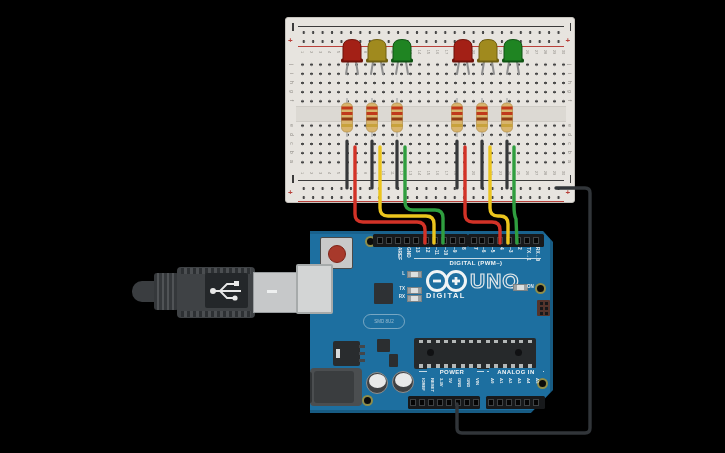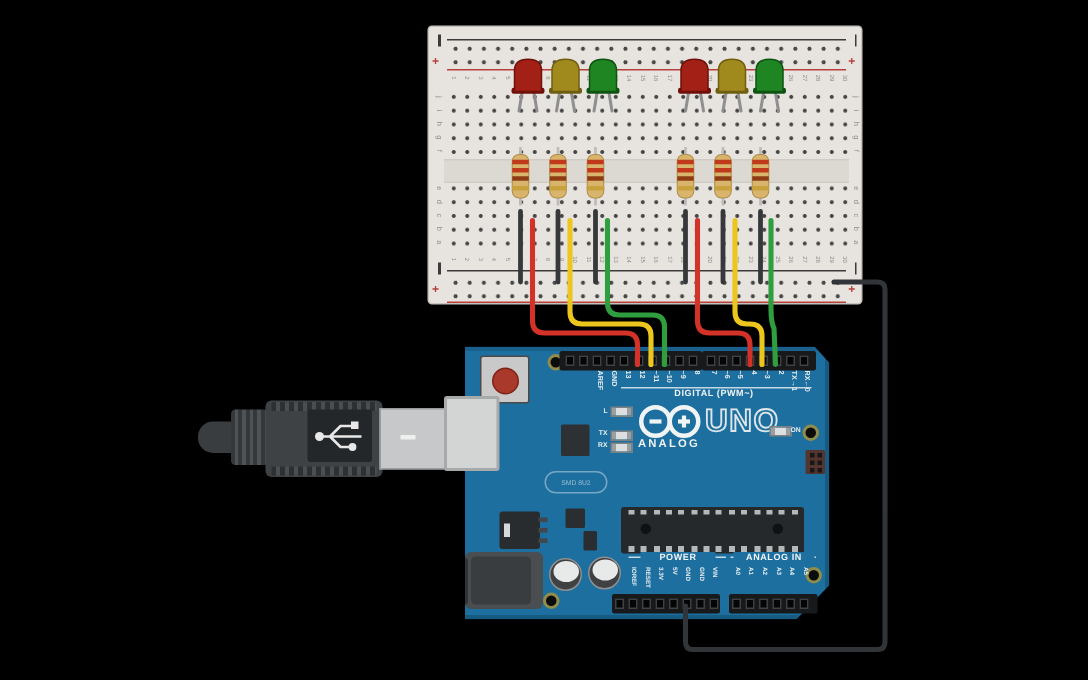--- a/index.html
+++ b/index.html
@@ -170,21 +170,21 @@
     <div class="tiny-label" style="left:84px;top:63px;width:11px;text-align:right;">RX</div>
     <div class="led-bar" style="left:97px;top:63.5px;"></div>
 
     <svg class="abs" style="left:105px;top:36px;" width="62" height="34" viewBox="0 0 62 34">
       <circle cx="22" cy="14" r="9.5" fill="none" stroke="#f0f4f5" stroke-width="3"></circle>
       <circle cx="41" cy="14" r="9.5" fill="none" stroke="#f0f4f5" stroke-width="3"></circle>
       <rect x="18" y="12.6" width="8" height="2.8" fill="#f0f4f5"></rect>
       <rect x="37" y="12.6" width="8" height="2.8" fill="#f0f4f5"></rect>
       <rect x="39.6" y="10" width="2.8" height="8" fill="#f0f4f5"></rect>
     </svg>
-    <div id="brand-text" style="left:105px;top:60px;width:62px;">ANALOG</div>
+    <div id="brand-text" style="left:105px;top:60px;width:62px;">DIGITAL</div>
     <div id="uno-text" style="left:160px;top:38px;">UNO</div>
 
     <div class="led-bar" style="left:203px;top:53px;"></div>
     <div class="tiny-label" style="left:217px;top:53px;width:12px;">ON</div>
 
     <div class="abs" id="icsp" style="left:227px;top:69px;width:13px;height:16px;background:#54342c;border-radius:1px;">
         <div class="abs" style="left: 2.5px; top: 2px; width: 3px; height: 3px; background: rgb(23, 24, 26);"></div>
         <div class="abs" style="left: 8px; top: 2px; width: 3px; height: 3px; background: rgb(23, 24, 26);"></div>
         <div class="abs" style="left: 2.5px; top: 6.8px; width: 3px; height: 3px; background: rgb(23, 24, 26);"></div>
         <div class="abs" style="left: 8px; top: 6.8px; width: 3px; height: 3px; background: rgb(23, 24, 26);"></div>

